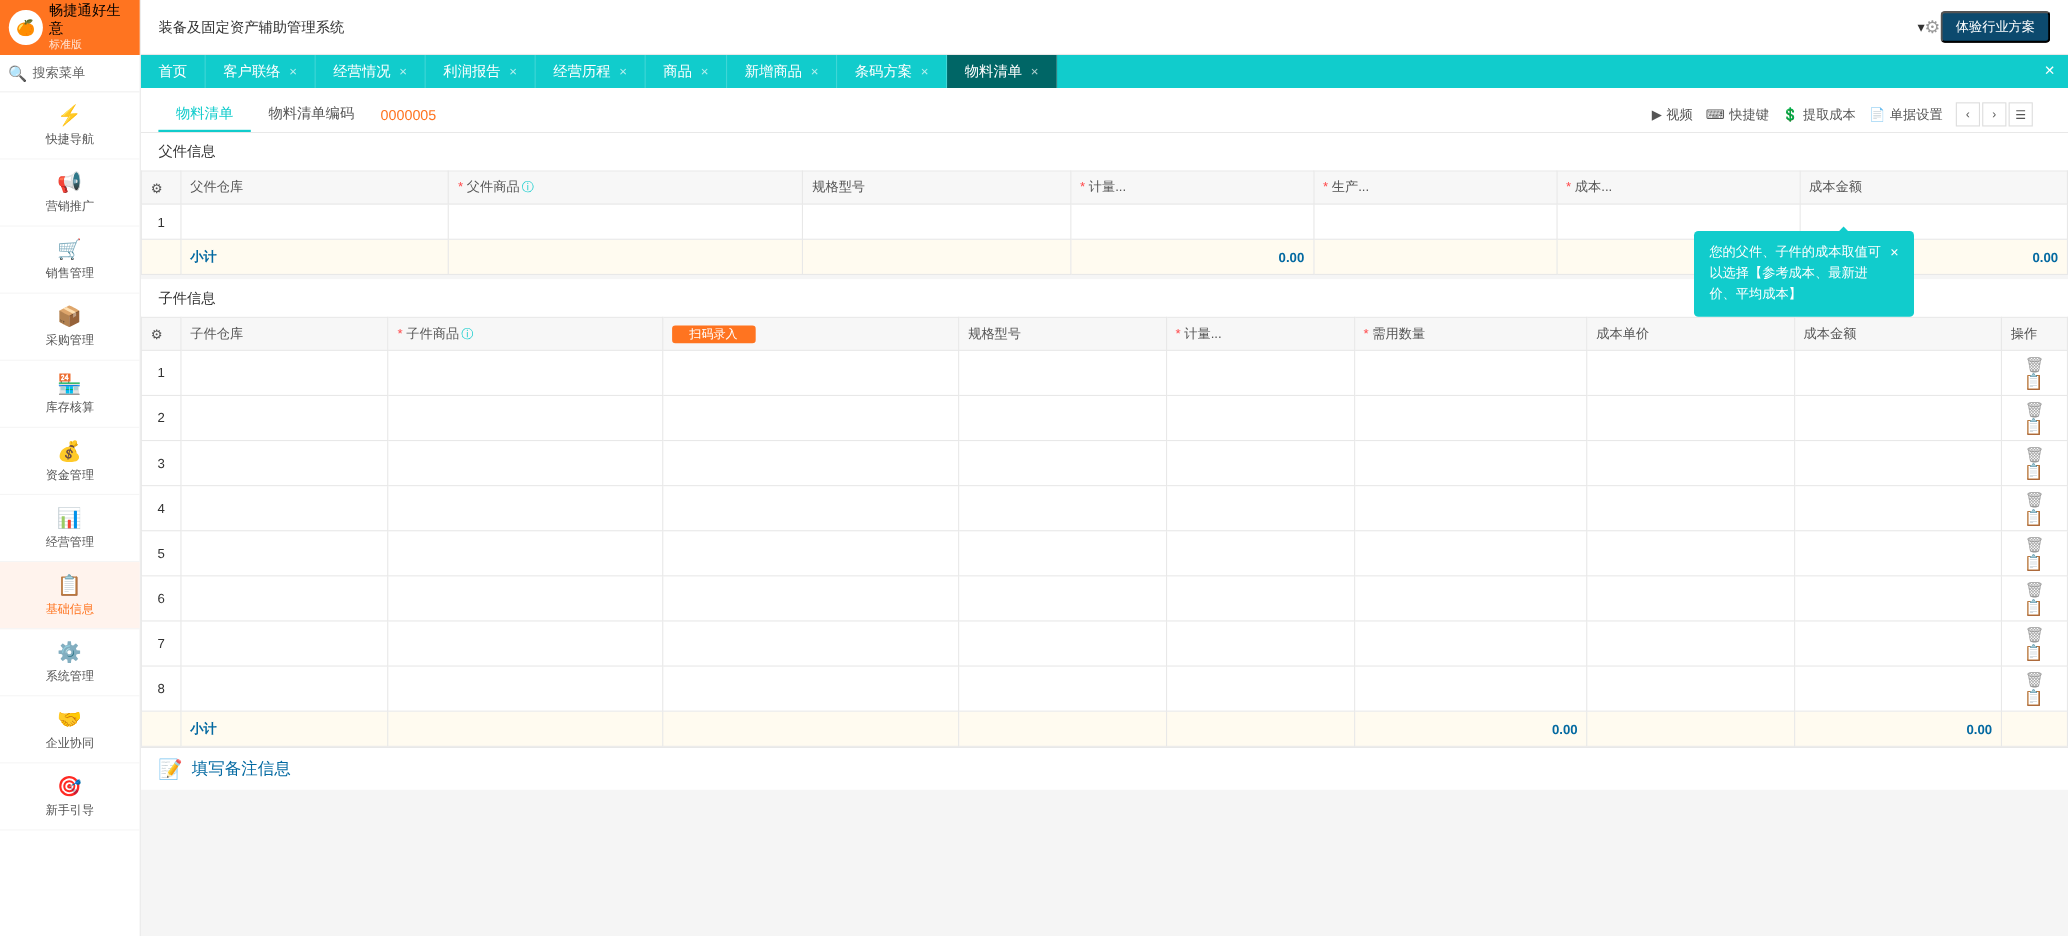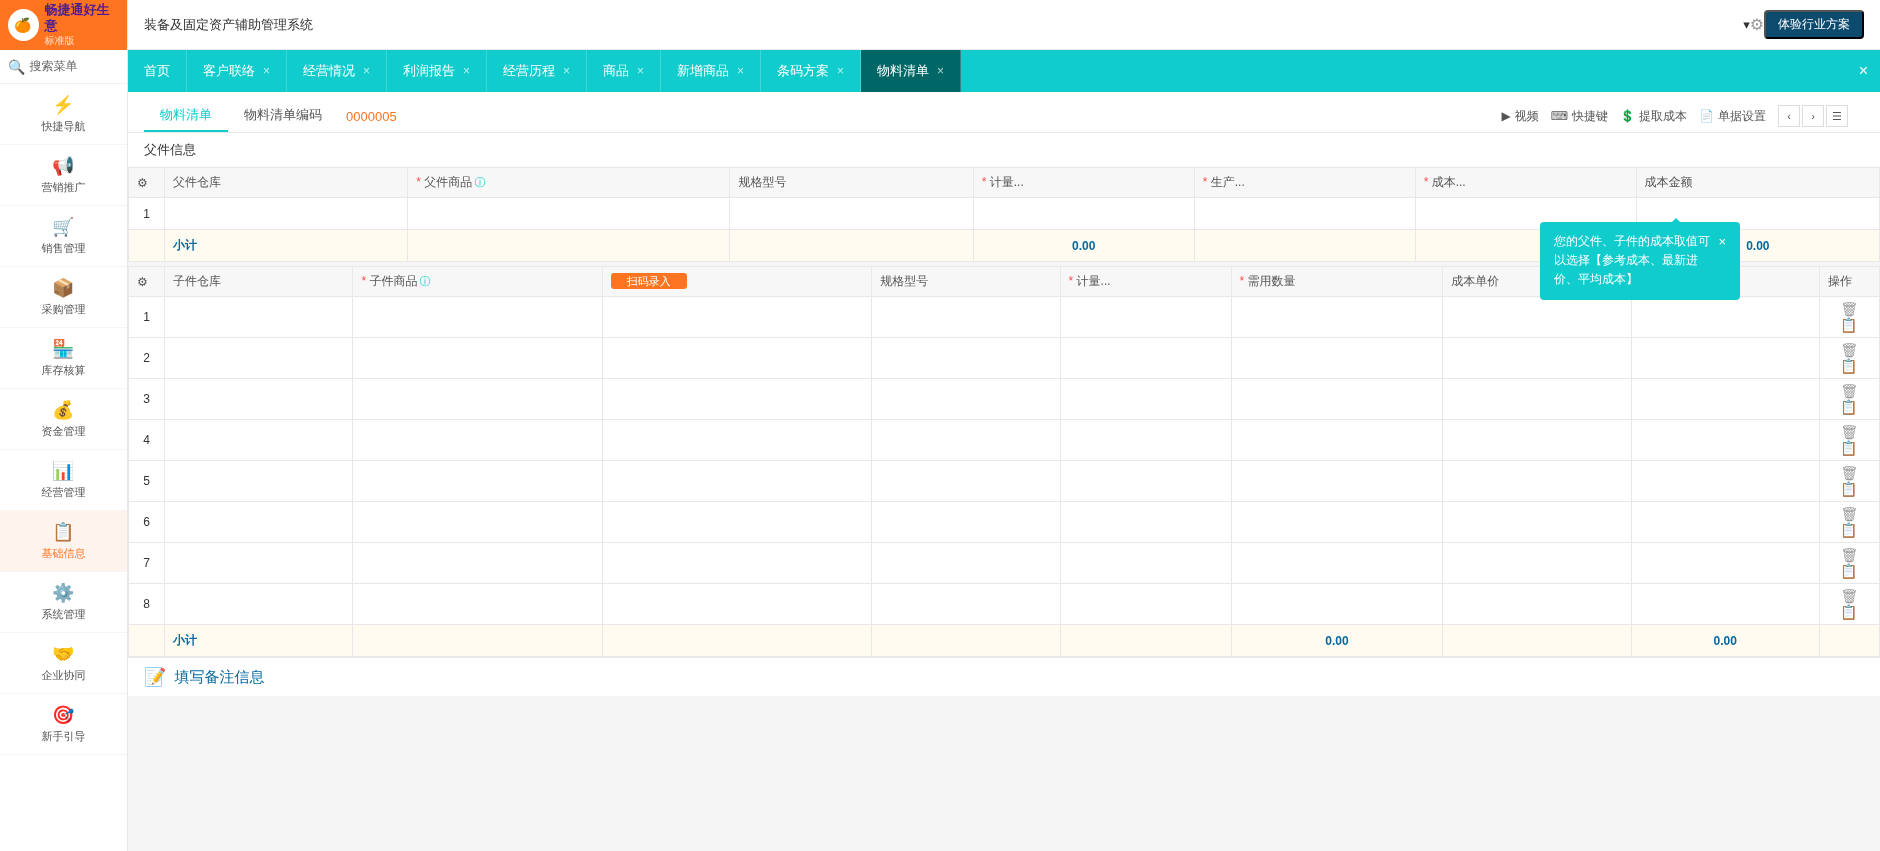--- a/index.html
+++ b/index.html
@@ -22,21 +22,21 @@
       gap: 6px;
       height: 50px;
     }
     .sidebar-logo-icon {
       width: 32px; height: 32px;
       background: #fff;
       border-radius: 50%;
       display: flex; align-items: center; justify-content: center;
       color: #ff7420; font-weight: bold; font-size: 14px;
     }
-    .sidebar-logo-text { color: #4c1d95; font-size: 13px; font-weight: bold; line-height: 1.2; }
+    .sidebar-logo-text { color: #000000; font-size: 13px; font-weight: normal; line-height: 1.2; }
     .sidebar-logo-sub { color: rgba(255,255,255,0.8); font-size: 10px; }
     .sidebar-search {
       padding: 8px;
       border-bottom: 1px solid #f0f0f0;
       display: flex; align-items: center; gap: 4px;
       cursor: pointer;
     }
     .sidebar-search-icon { color: #999; font-size: 14px; }
     .sidebar-search-text { color: #666; font-size: 12px; }
     .sidebar-item {
@@ -94,21 +94,21 @@
     }
     .topbar-link { color: #555; font-size: 13px; cursor: pointer; display: flex; align-items: center; gap: 2px; }
     .topbar-user { display: flex; align-items: center; gap: 4px; cursor: pointer; color: #555; font-size: 13px; }
     .topbar-avatar { width: 24px; height: 24px; background: #ddd; border-radius: 50%; display: flex; align-items: center; justify-content: center; font-size: 10px; color: #666; }
 
     
     .nav-tabs {
       background: #1cc;
       display: flex;
       align-items: center;
-      height: 42px;
+      height: 30px;
       padding: 0 0;
       overflow: hidden;
     }
     .nav-tab {
       padding: 0 16px;
       height: 42px;
       display: flex; align-items: center; gap: 4px;
       color: #fff;
       cursor: pointer;
       font-size: 13px;
@@ -241,21 +241,21 @@
     .scan-btn {
       background: #ff7420;
       color: #fff;
       padding: 2px 16px;
       border-radius: 3px;
       font-size: 11px;
       cursor: pointer;
       white-space: nowrap;
     }
     .th-info { color: #1cc; font-size: 11px; margin-left: 2px; }
-    .col-amount { text-align: center; }
+    .col-amount { text-align: right; }
 
     
     .bottom-bar {
       background: #fff;
       padding: 8px 16px;
       border-top: 1px solid #e8e8e8;
       display: flex;
       align-items: center;
       gap: 8px;
     }
@@ -460,20 +460,21 @@
             <td class="col-amount">0.00</td>
             <td></td>
             <td></td>
             <td class="col-amount">0.00</td>
           </tr>
         </tbody>
       </table>
     </div>
 
     <div class="section" style="margin-top:4px;">
+      <div class="section-title">子件信息</div>
       <table class="data-table">
         <thead>
           <tr>
             <th class="col-setting">⚙</th>
             <th>子件仓库</th>
             <th><span class="required">*</span> 子件商品<span class="th-info">ⓘ</span></th>
             <th><span class="scan-btn">扫码录入</span></th>
             <th>规格型号</th>
             <th><span class="required">*</span> 计量...</th>
             <th><span class="required">*</span> 需用数量</th>

